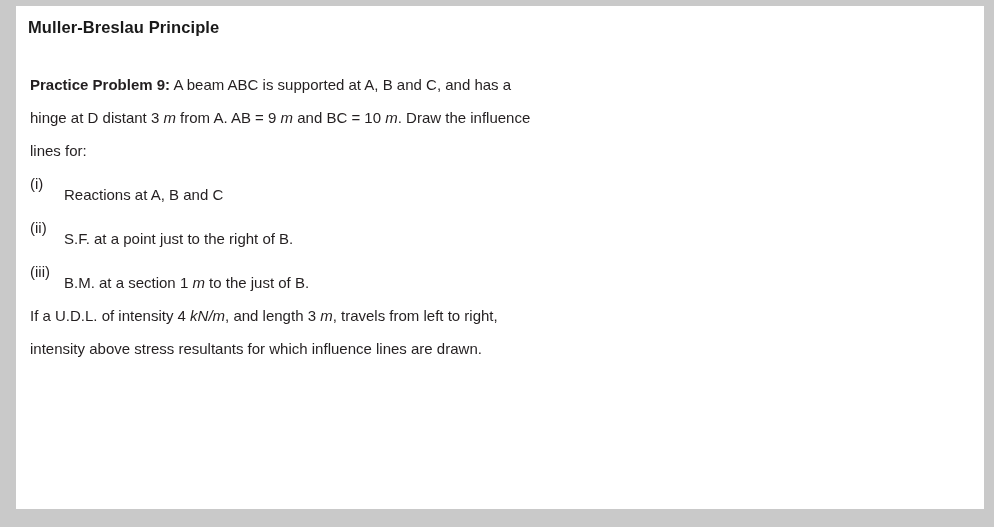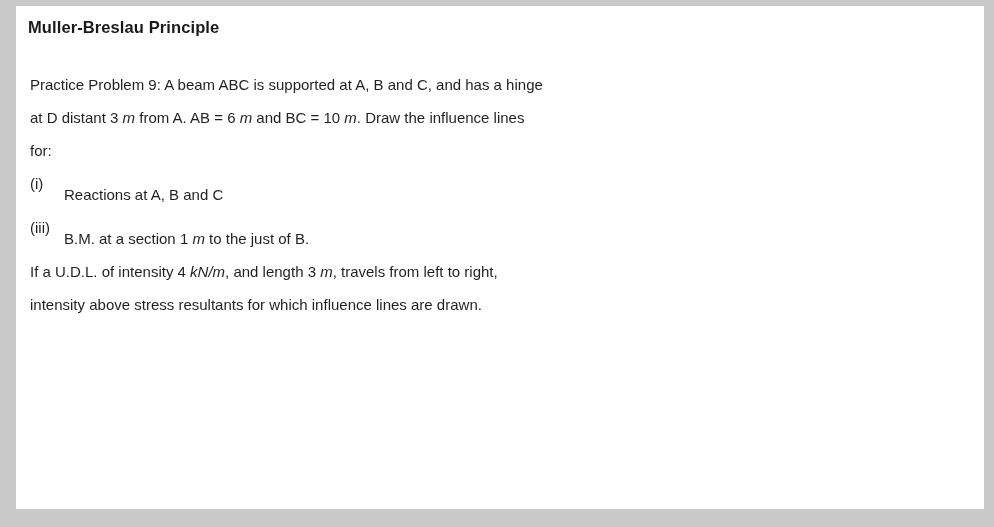--- a/index.html
+++ b/index.html
@@ -74,21 +74,21 @@
     line-height: 33px;
   }
   .para {
     margin: 0;
     text-align: left;
   }
   .para-intro {
     width: 520px;
   }
   .lead {
-    font-weight: normal;
+    font-weight: bold;
   }
   em {
     font-style: italic;
   }
   .list-item {
     display: flex;
     margin: 0;
   }
   .list-marker {
     display: inline-block;
@@ -114,28 +114,32 @@
   <div class="edge-right"></div>
   <div class="edge-bottom"></div>
 
   <div class="sheet">
 
     <div class="doc-title">Muller-Breslau Principle</div>
 
     <div class="body-block">
 
       <p class="para para-intro">
-        <span class="lead">Practice Problem 9:</span><span> A beam ABC is supported at A, B and C, and has a hinge at D distant 3 </span><em>m</em><span> from A. AB = 6 </span><em>m</em><span> and BC = 10 </span><em>m</em><span>. Draw the influence lines for:</span>
+        <span class="lead">Practice Problem 9:</span><span> A beam ABC is supported at A, B and C, and has a hinge at D distant 3 </span><em>m</em><span> from A. AB = 9 </span><em>m</em><span> and BC = 10 </span><em>m</em><span>. Draw the influence lines for:</span>
       </p>
 
       <div class="list-item">
         <span class="list-marker">(i)</span>
         <span class="list-text">Reactions at A, B and C</span>
       </div>
 
+      <div class="list-item">
+        <span class="list-marker">(ii)</span>
+        <span class="list-text">S.F. at a point just to the right of B.</span>
+      </div>
 
       <div class="list-item">
         <span class="list-marker">(iii)</span>
         <span class="list-text"><span>B.M. at a section 1 </span><em>m</em><span> to the just of B.</span></span>
       </div>
 
       <p class="para para-tail">
         <span>If a U.D.L. of intensity 4 </span><em>kN/m</em><span>, and length 3 </span><em>m</em><span>, travels from left to right, intensity above stress resultants for which influence lines are drawn.</span>
       </p>
 

